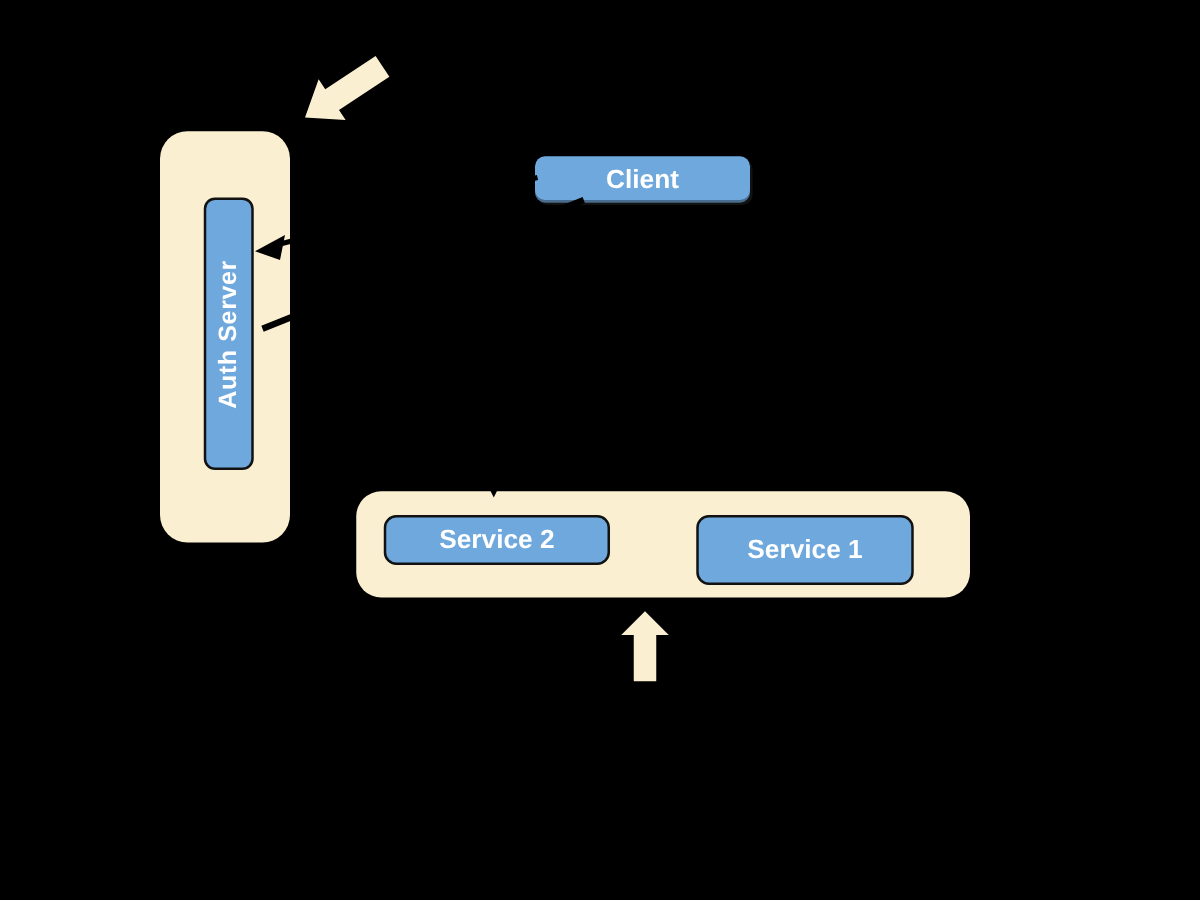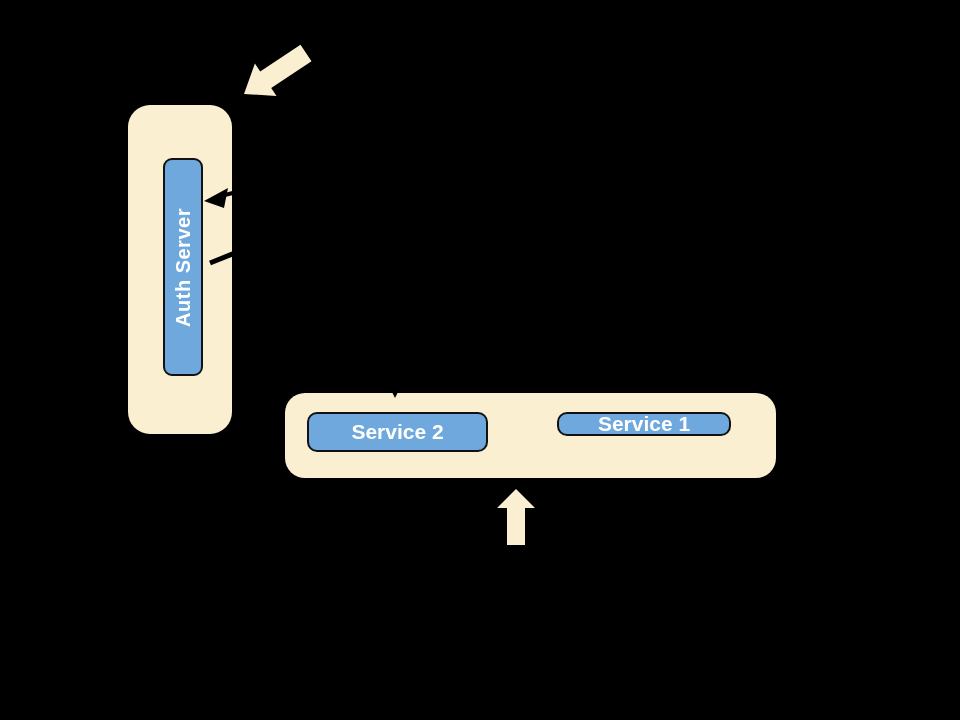--- a/index.html
+++ b/index.html
@@ -29,39 +29,42 @@
   #auth-container{left:128px;top:105px;width:104px;height:329px;}
   #services-container{left:285px;top:393px;width:491px;height:85px;border-radius:20px;}
   #auth-box{left:163px;top:158px;width:40px;height:218px;border-radius:9px;font-size:20px;}
   #auth-box .vtext{transform:rotate(-90deg);white-space:nowrap;letter-spacing:.5px;}
   #client-box{
     left:428px;top:125px;width:172px;height:37px;
     border-radius:8px;font-size:21px;
     box-shadow:inset 0 -2px 0 rgba(0,0,0,0.35), 2px 2px 0 rgba(20,20,20,0.9);
   }
   #service2-box{left:307px;top:412px;width:181px;height:40px;font-size:21px;}
-  #service1-box{left:557px;top:412px;width:174px;height:24px;font-size:21px;}
+  #service1-box{left:557px;top:412px;width:174px;height:56px;font-size:21px;}
   svg.overlay{position:absolute;left:0;top:0;pointer-events:none;}
   .cream-shape{fill:var(--cream,#FAF0D1);}
   .black-shape{fill:#000;}
   .black-line{stroke:#000;fill:none;}
 </style>
 </head>
 <body>
 
 <div class="stage">
 
   <div class="container" id="auth-container"></div>
 
   <div class="container" id="services-container"></div>
 
   <div class="node bordered" id="auth-box">
     <span class="vtext">Auth Server</span>
   </div>
 
+  <div class="node" id="client-box">
+    <span>Client</span>
+  </div>
 
   <div class="node bordered" id="service2-box">
     <span>Service 2</span>
   </div>
 
   <div class="node bordered" id="service1-box">
     <span>Service 1</span>
   </div>
 
   <svg class="overlay" width="960" height="720" viewBox="0 0 960 720">

